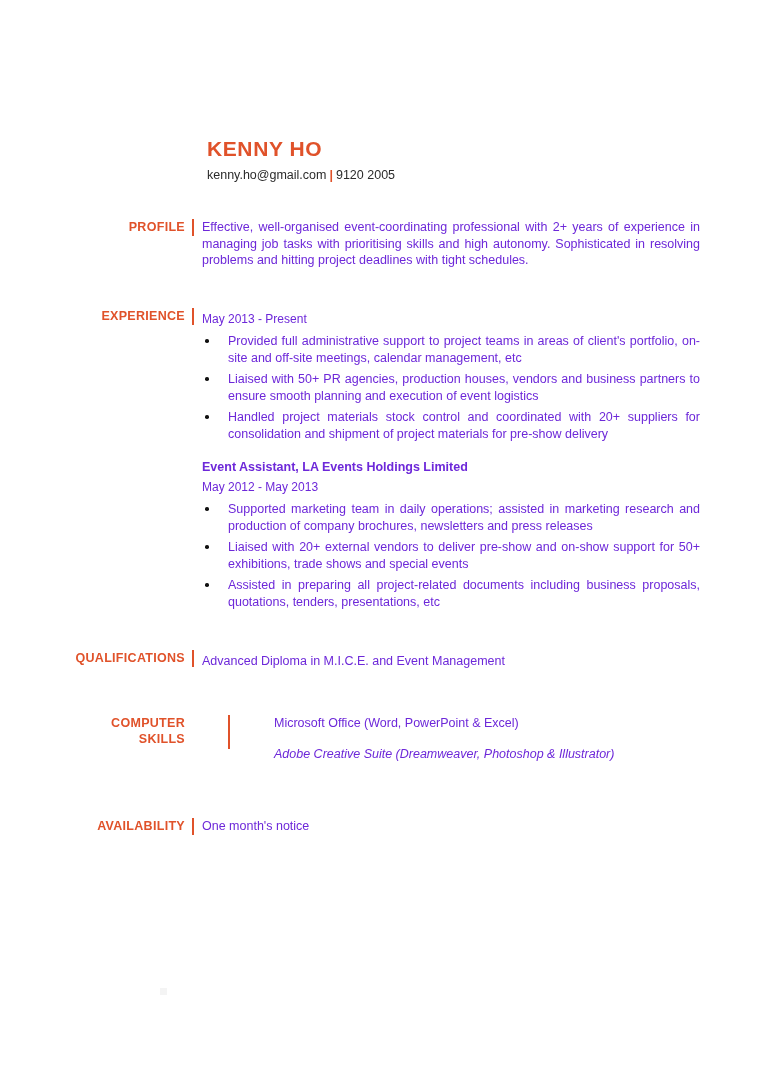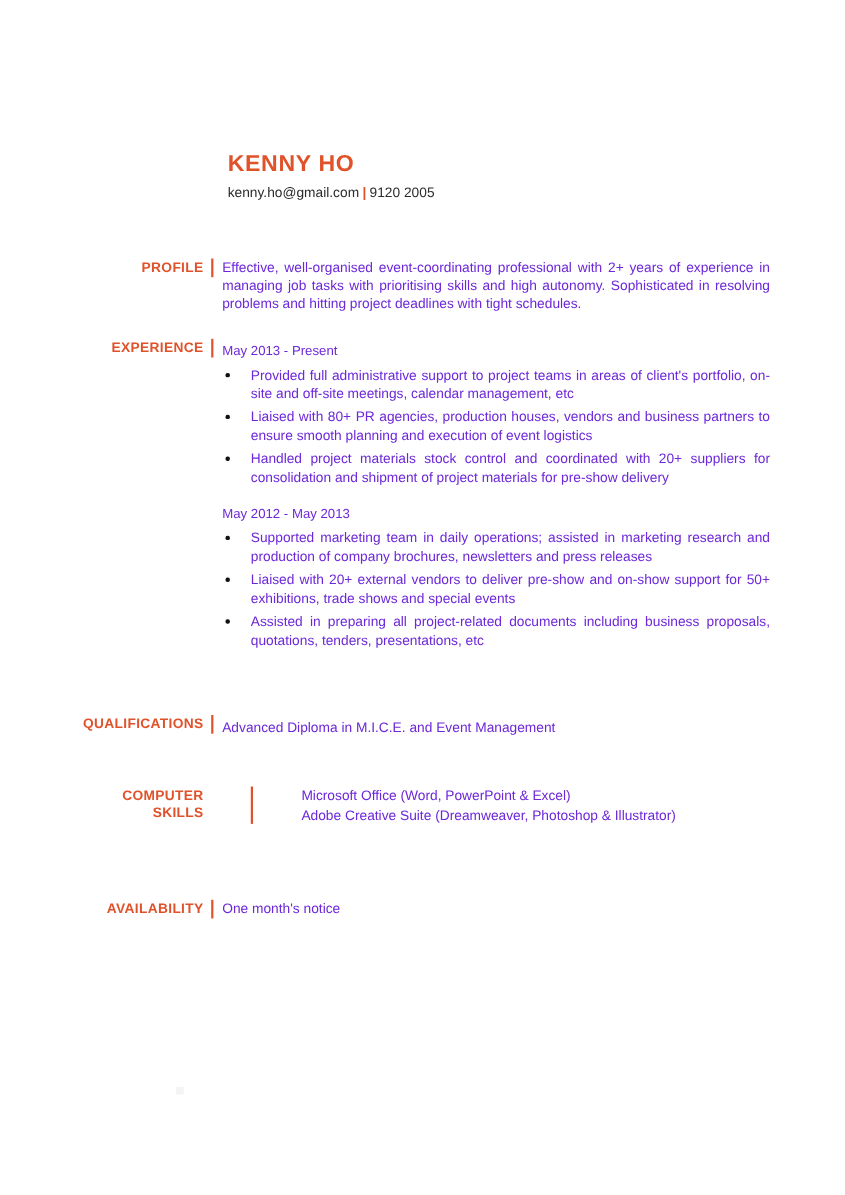--- a/index.html
+++ b/index.html
@@ -135,24 +135,24 @@
     top: 6px;
     width: 3.5px;
     height: 3.5px;
     border-radius: 50%;
     background: #111111;
   }
 
   .job-block + .job-block { margin-top: 17px; }
 
   .qual-line2 { margin-top: 3px; }
-  .skill-line + .skill-line { margin-top: 1px; }
-
-  
-  #section-profile        { top: 235px; }
+  .skill-line + .skill-line { margin-top: 14px; font-style: italic; }
+
+  
+  #section-profile        { top: 219px; }
   #section-experience     { top: 308px; }
   #section-qualifications { top: 650px; }
   #section-skills         { top: 715px; gap: 36px; }
   #section-languages      { top: 776px; }
   #section-availability   { top: 818px; }
 
   
   #section-experience .rule { align-self: flex-start; height: 17px; }
   #section-profile .rule { align-self: flex-start; height: 17px; }
   #section-qualifications .rule { align-self: flex-start; height: 17px; }
@@ -189,26 +189,27 @@
 
   <div class="section" id="section-experience">
     <div class="label-col">EXPERIENCE</div>
     <div class="rule"></div>
     <div class="content-col">
 
       <div class="job-block">
         <div class="job-dates">May 2013 - Present</div>
         <ul class="bullets">
           <li>Provided full administrative support to project teams in areas of client's portfolio, on-site and off-site meetings, calendar management, etc</li>
-          <li>Liaised with 80+ PR agencies, production houses, vendors and business partners to ensure smooth planning and execution of event logistics</li>
+          <li>Liaised with 50+ PR agencies, production houses, vendors and business partners to ensure smooth planning and execution of event logistics</li>
           <li>Handled project materials stock control and coordinated with 20+ suppliers for consolidation and shipment of project materials for pre-show delivery</li>
         </ul>
       </div>
 
       <div class="job-block">
+        <div class="job-title">Event Assistant, LA Events Holdings Limited</div>
         <div class="job-dates">May 2012 - May 2013</div>
         <ul class="bullets">
           <li>Supported marketing team in daily operations; assisted in marketing research and production of company brochures, newsletters and press releases</li>
           <li>Liaised with 20+ external vendors to deliver pre-show and on-show support for 50+ exhibitions, trade shows and special events</li>
           <li>Assisted in preparing all project-related documents including business proposals, quotations, tenders, presentations, etc</li>
         </ul>
       </div>
 
     </div>
   </div>

